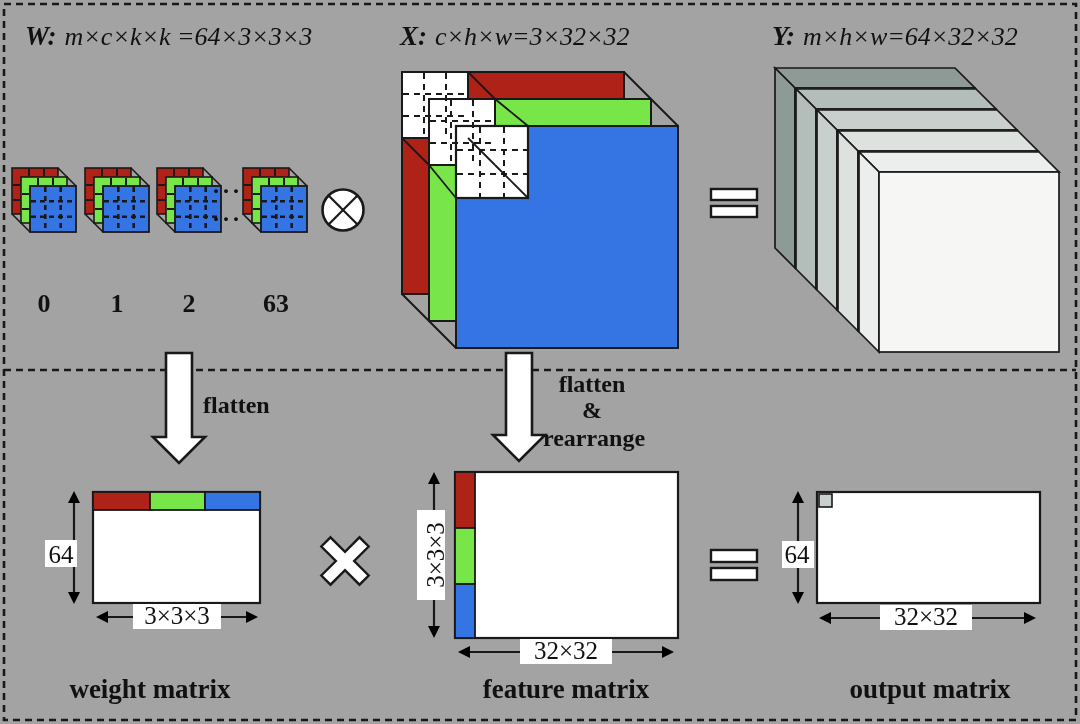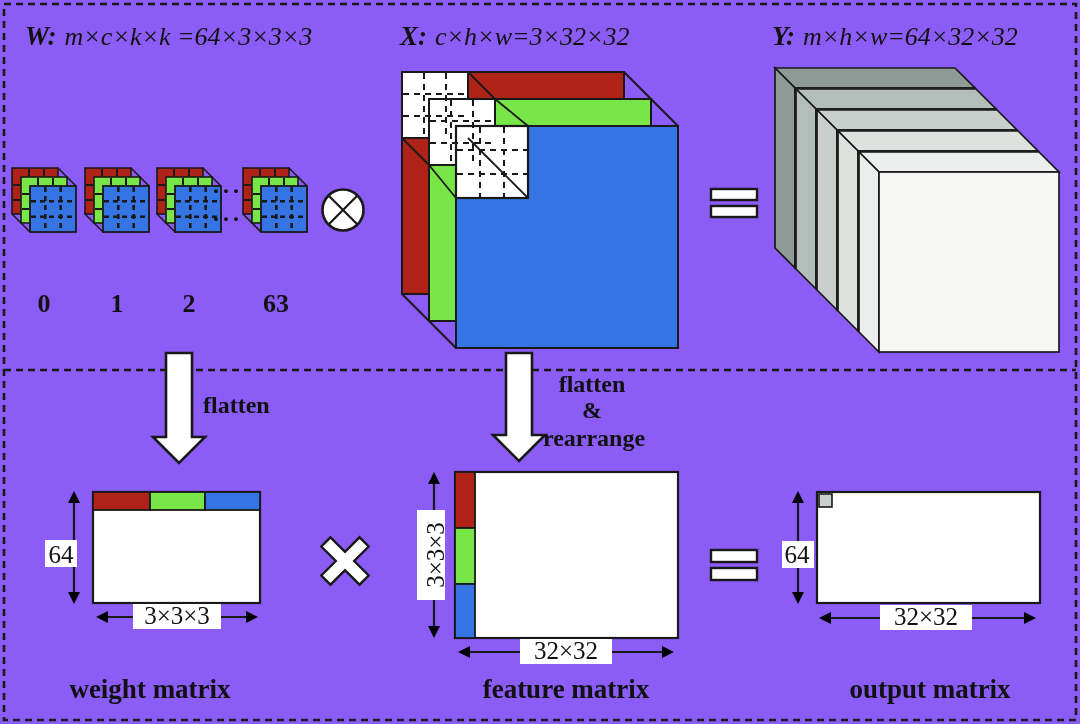--- a/index.html
+++ b/index.html
@@ -1,16 +1,16 @@
 <!DOCTYPE html>
 <html><head>
 <meta charset="utf-8">
 <style>
   html,body{margin:0;padding:0;background:#ffffff;}
-  .stage{width:1080px;height:724px;position:relative;background:#8b5cf6;overflow:hidden;}
+  .stage{width:1080px;height:724px;position:relative;background:#a3a3a3;overflow:hidden;}
   svg{display:block;}
   svg text{font-family:"Liberation Serif", serif; fill:#111;}
   .hdr-label{font-style:italic;font-weight:bold;font-size:27px;}
   .hdr-formula{font-style:italic;font-size:26px;}
   .idx{font-weight:bold;font-size:26px;text-anchor:middle;}
   .dots{font-weight:bold;font-size:24px;text-anchor:middle;letter-spacing:2px;}
   .flab{font-weight:bold;font-size:24px;}
   .flab-c{font-weight:bold;font-size:24px;text-anchor:middle;}
   .dim{font-size:25px;text-anchor:middle;}
   .title{font-weight:bold;font-size:27px;text-anchor:middle;}

